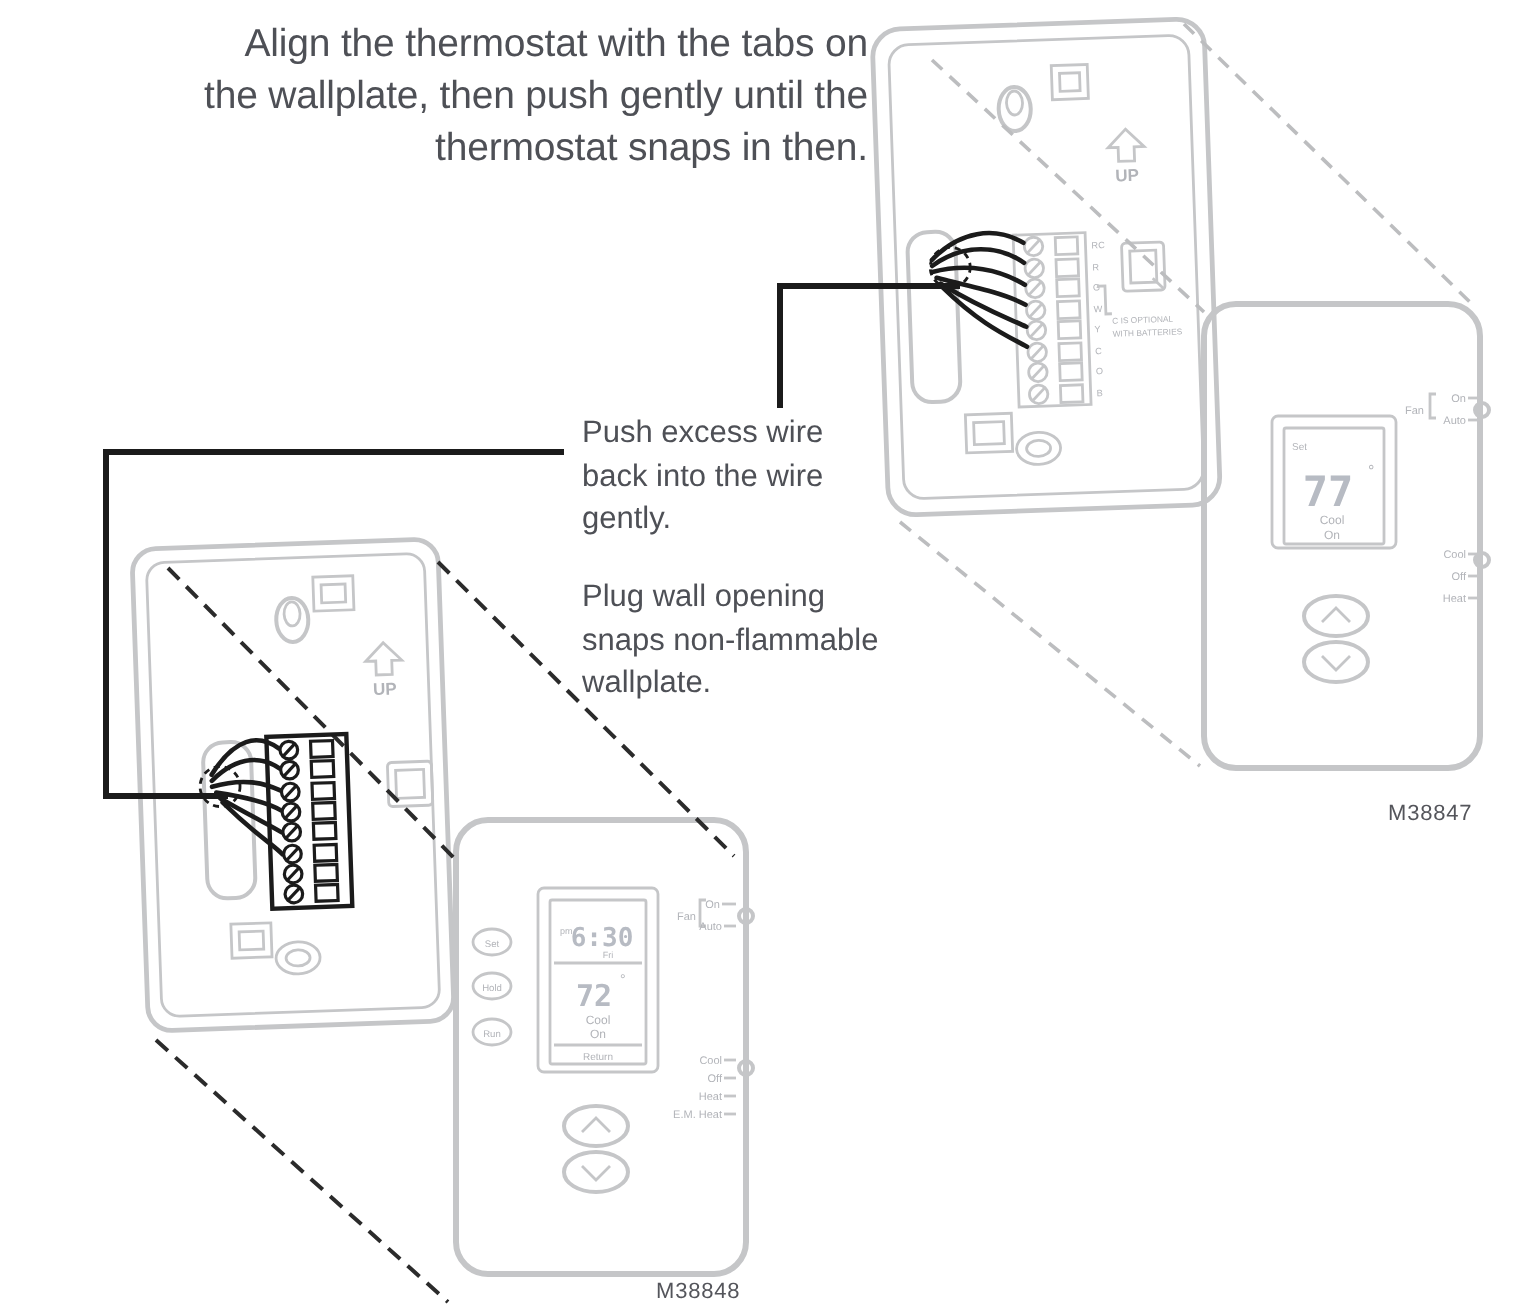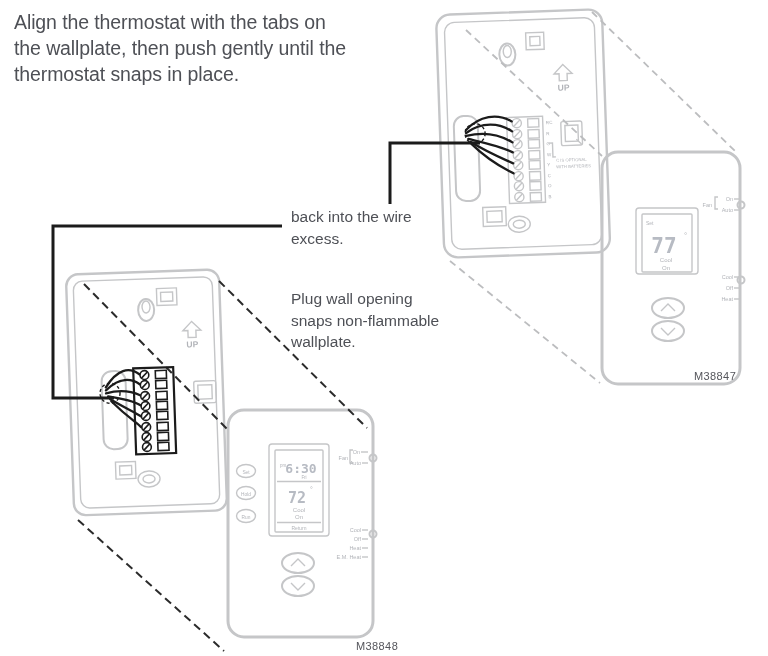--- a/index.html
+++ b/index.html
@@ -254,33 +254,34 @@
         <path class="wire" d="M 111,400 C 128,418 136,422 140,427"></path>
       </g>
     </g>
 
     <g>
       <polyline class="call" points="282,226 53,226 53,398 114,398"></polyline>
       <polyline class="call" points="390,204 390,143 480,143"></polyline>
     </g>
   </svg>
 
-  <div class="abs instr" style="left:14px;top:9px;width:420px;">
+  <div class="abs instr" style="left:14px;top:9px;width:420px;text-align:right;">
     <div>Align the thermostat with the tabs on</div>
     <div>the wallplate, then push gently until the</div>
-    <div>thermostat snaps in place.</div>
+    <div>thermostat snaps in then.</div>
   </div>
 
   <div class="abs callout" style="left:291px;top:206px;width:160px;">
+    <div>Push excess wire</div>
     <div>back into the wire</div>
-    <div>excess.</div>
+    <div>gently.</div>
   </div>
 
   <div class="abs callout" style="left:291px;top:288px;width:170px;">
     <div>Plug wall opening</div>
     <div>snaps non-flammable</div>
     <div>wallplate.</div>
   </div>
 
-  <div class="abs figid" style="left:694px;top:370px;">M38847</div>
-  <div class="abs figid" style="left:328px;top:640px;margin-left:28px;">M38848</div>
+  <div class="abs figid" style="left:694px;top:401px;">M38847</div>
+  <div class="abs figid" style="left:328px;top:640px;">M38848</div>
 
 </div>
 
 </body></html>

